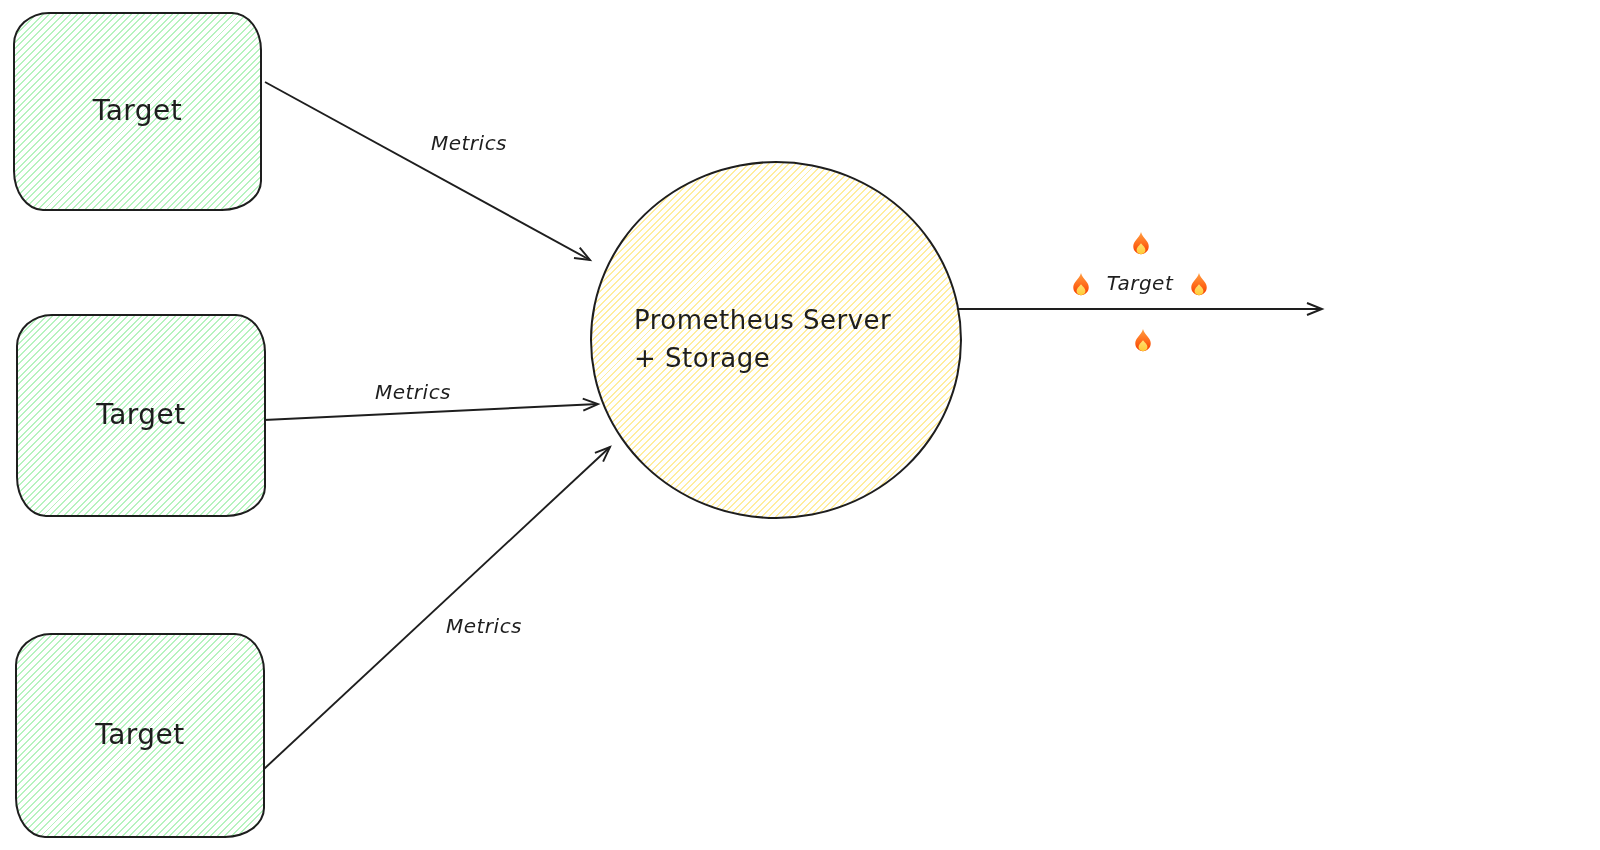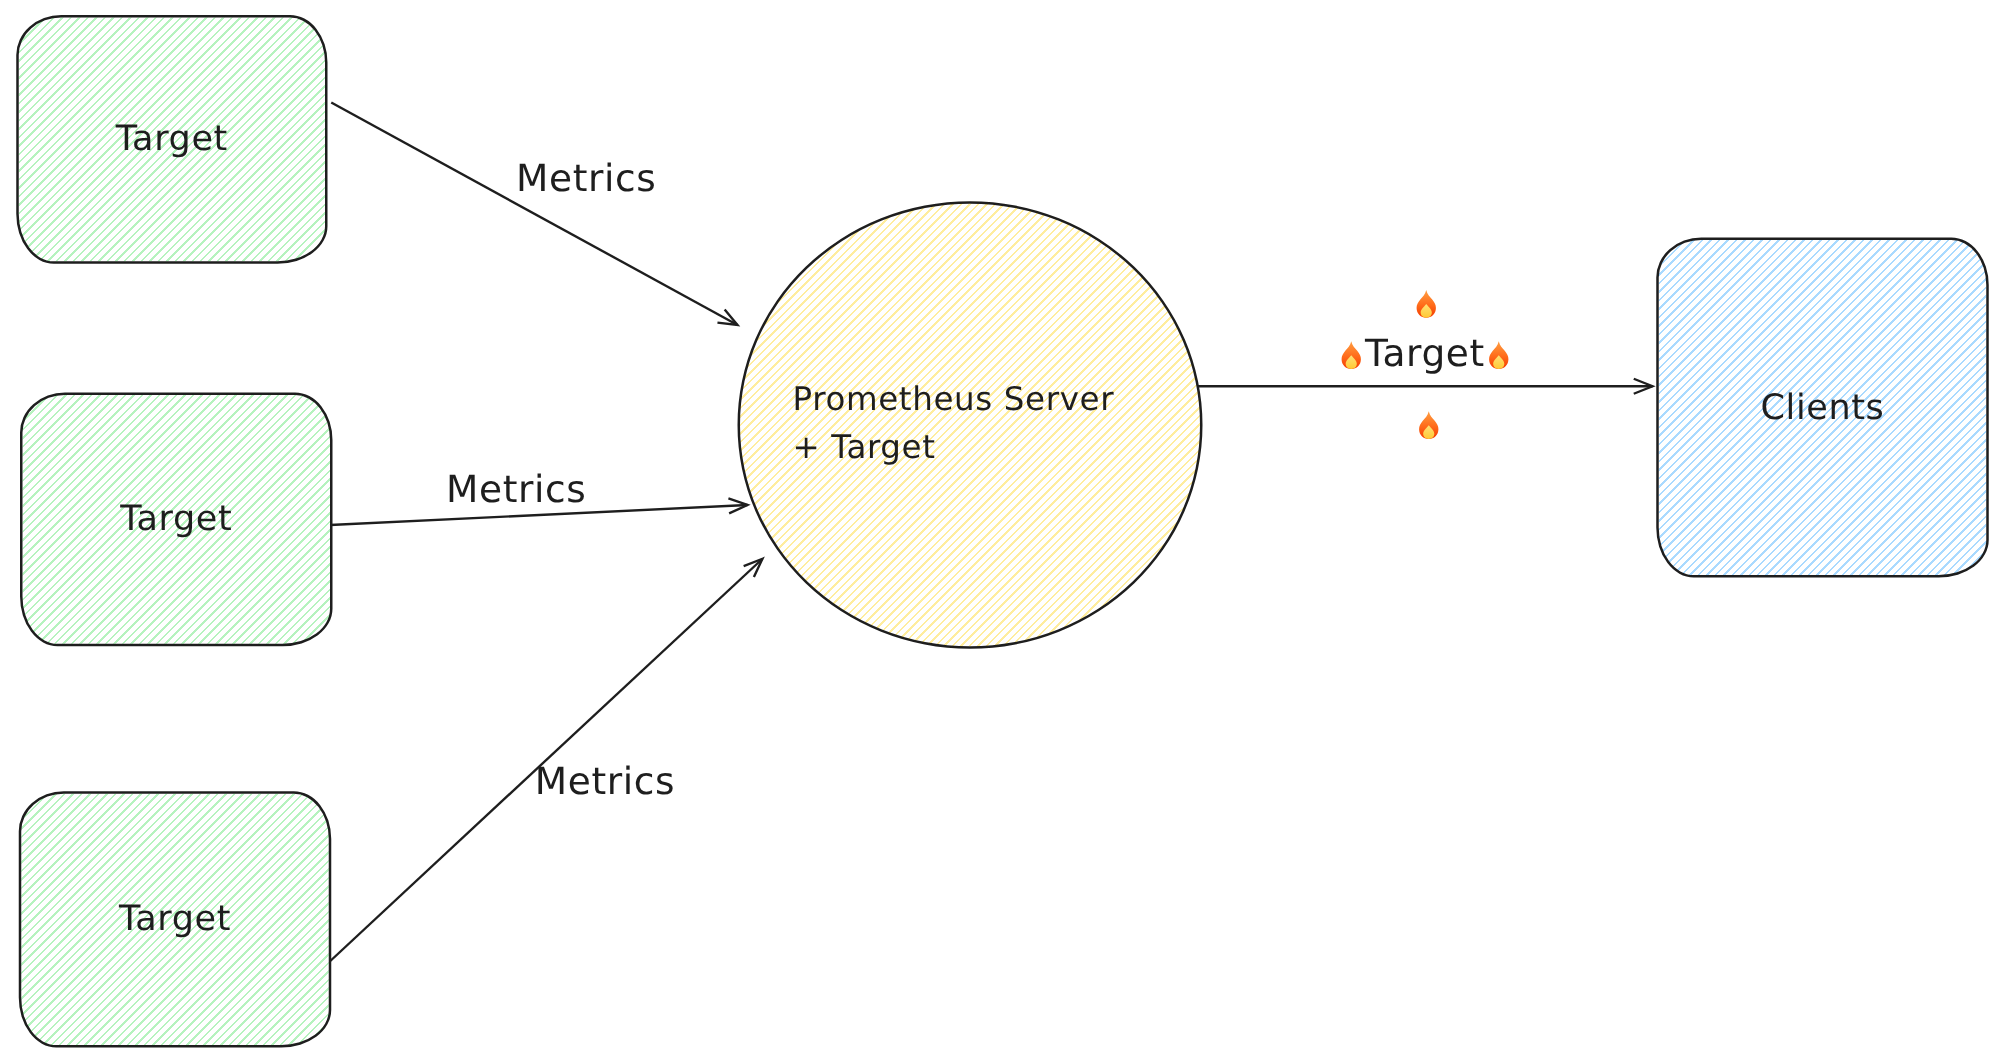--- a/index.html
+++ b/index.html
@@ -22,21 +22,21 @@
   .fill-yellow{background-image:repeating-linear-gradient(135deg,
       rgba(255,236,153,0.95) 0px, rgba(255,236,153,0.95) 1.4px,
       rgba(255,255,255,0) 1.4px, rgba(255,255,255,0) 4.8px);}
   .fill-blue{background-image:repeating-linear-gradient(135deg,
       rgba(165,216,255,0.95) 0px, rgba(165,216,255,0.95) 1.4px,
       rgba(255,255,255,0) 1.4px, rgba(255,255,255,0) 4.8px);}
   .node-label{font-size:28px;line-height:1.3;letter-spacing:0.5px;}
   .server-label{font-size:26px;width:284px;line-height:1.45;}
   .edge-label{
     position:absolute;transform:translate(-50%,-50%);
-    font-size:30px;letter-spacing:0.5px;white-space:nowrap;
+    font-size:20px;letter-spacing:0.5px;white-space:nowrap;font-style:italic;
   }
   .fire{position:absolute;width:25px;height:27px;transform:translate(-50%,-50%);}
   .fire svg{width:100%;height:100%;display:block;}
 </style>
 </head>
 <body>
 
 <div class="canvas">
 
   <svg class="edge-layer" width="1600" height="850" viewBox="0 0 1600 850" xmlns="http://www.w3.org/2000/svg">
@@ -73,26 +73,23 @@
 
   <div class="node box fill-green" style="left:16px;top:314px;width:250px;height:203px;">
     <span class="node-label">Target</span>
   </div>
 
   <div class="node box fill-green" style="left:15px;top:633px;width:250px;height:205px;">
     <span class="node-label">Target</span>
   </div>
 
   <div class="node ellipse fill-yellow" style="left:590px;top:161px;width:372px;height:358px;">
-    <span class="node-label server-label">Prometheus Server + Target</span>
+    <span class="node-label server-label">Prometheus Server + Storage</span>
   </div>
 
-  <div class="node box fill-blue" style="left:1325px;top:190px;width:266px;height:272px;">
-    <span class="node-label">Clients</span>
-  </div>
 
   <div class="edge-label" style="left:469px;top:143px;">Metrics</div>
   <div class="edge-label" style="left:413px;top:392px;">Metrics</div>
   <div class="edge-label" style="left:484px;top:626px;">Metrics</div>
   <div class="edge-label" style="left:1140px;top:283px;">Target</div>
 
   <span class="fire" style="left:1141px;top:243px;">
     <svg viewBox="0 0 32 32">
         <use href="#flame"></use>
       </svg>

